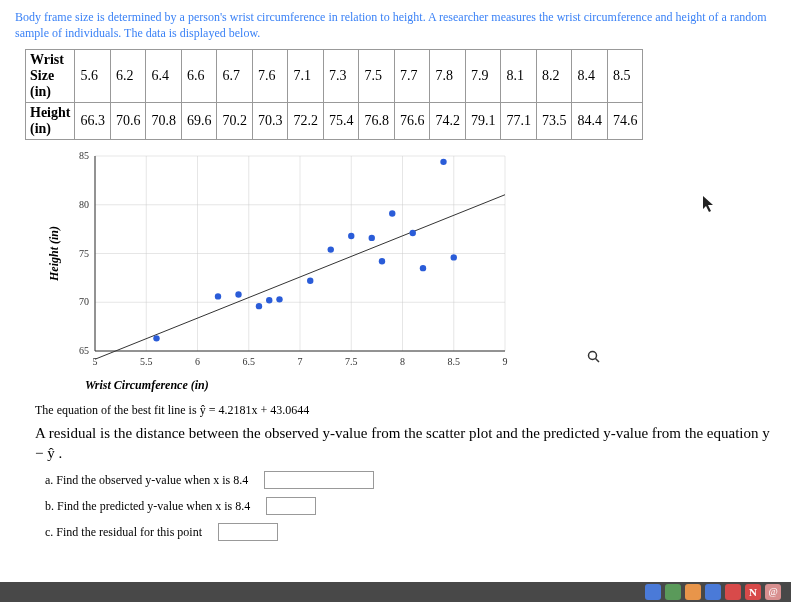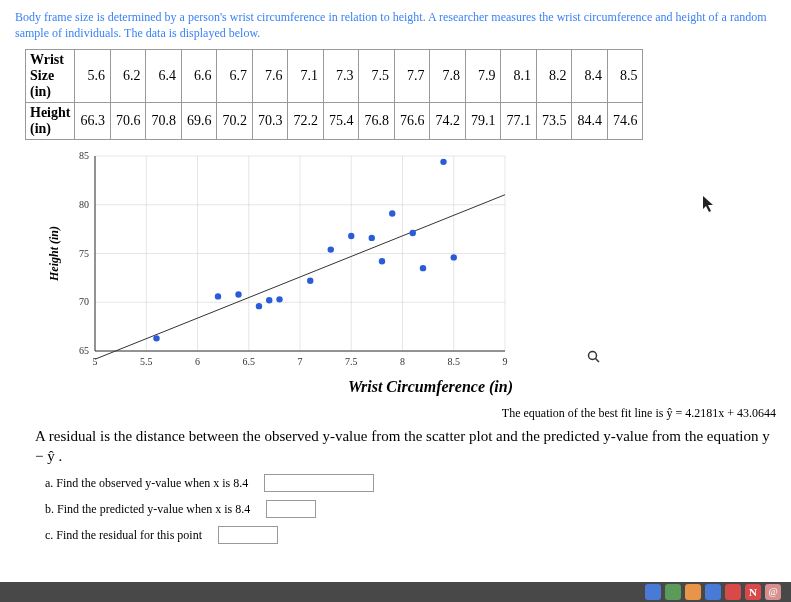--- a/index.html
+++ b/index.html
@@ -29,21 +29,21 @@
     }
     .data-table {
       border-collapse: collapse;
       font-size: 14px;
       margin-left: 10px;
       margin-bottom: 6px;
     }
     .data-table td {
       border: 1px solid #999;
       padding: 2px 5px;
-      text-align: right;
+      text-align: left;
       min-width: 32px;
     }
     .data-table .header-cell {
       font-weight: bold;
       text-align: left;
       padding: 2px 4px;
       width: 44px;
     }
     .chart-area {
       position: relative;
@@ -57,23 +57,22 @@
       position: absolute;
       left: -28px;
       top: 100px;
       transform: rotate(-90deg);
       transform-origin: center;
       font-style: italic;
       font-size: 12px;
       font-weight: bold;
     }
     .x-axis-label {
-      text-align: center;
       font-style: italic;
-      font-size: 16px;
+      font-size: 12px;
       font-weight: bold;
       margin-left: 30px;
       margin-top: 2px;
     }
     .magnify-icon {
       position: absolute;
       right: 190px;
       top: 350px;
       font-size: 14px;
       color: #333;
@@ -81,21 +80,20 @@
     .cursor-icon {
       position: absolute;
       right: 75px;
       top: 195px;
       font-size: 16px;
       color: #333;
     }
     .equation {
       font-size: 12px;
       margin: 10px 0 6px 20px;
-      text-align: right;
     }
     .residual-text {
       font-size: 15px;
       margin: 6px 0 8px 20px;
       line-height: 1.3;
     }
     .question {
       font-size: 12px;
       margin: 8px 0 8px 30px;
       display: flex;

